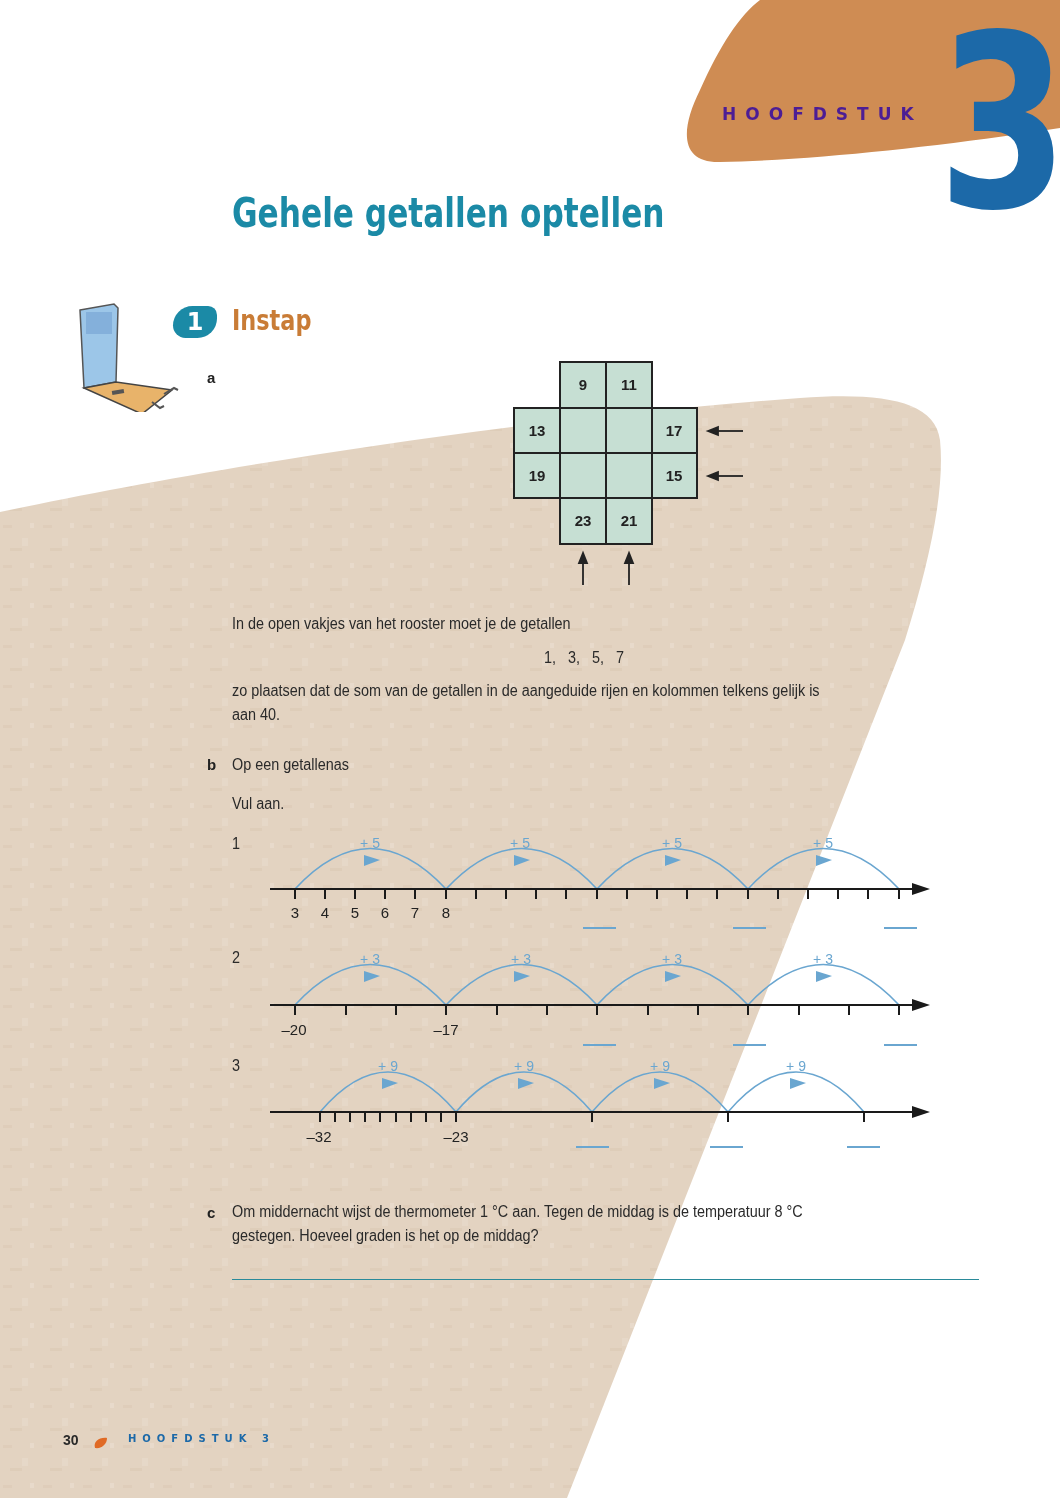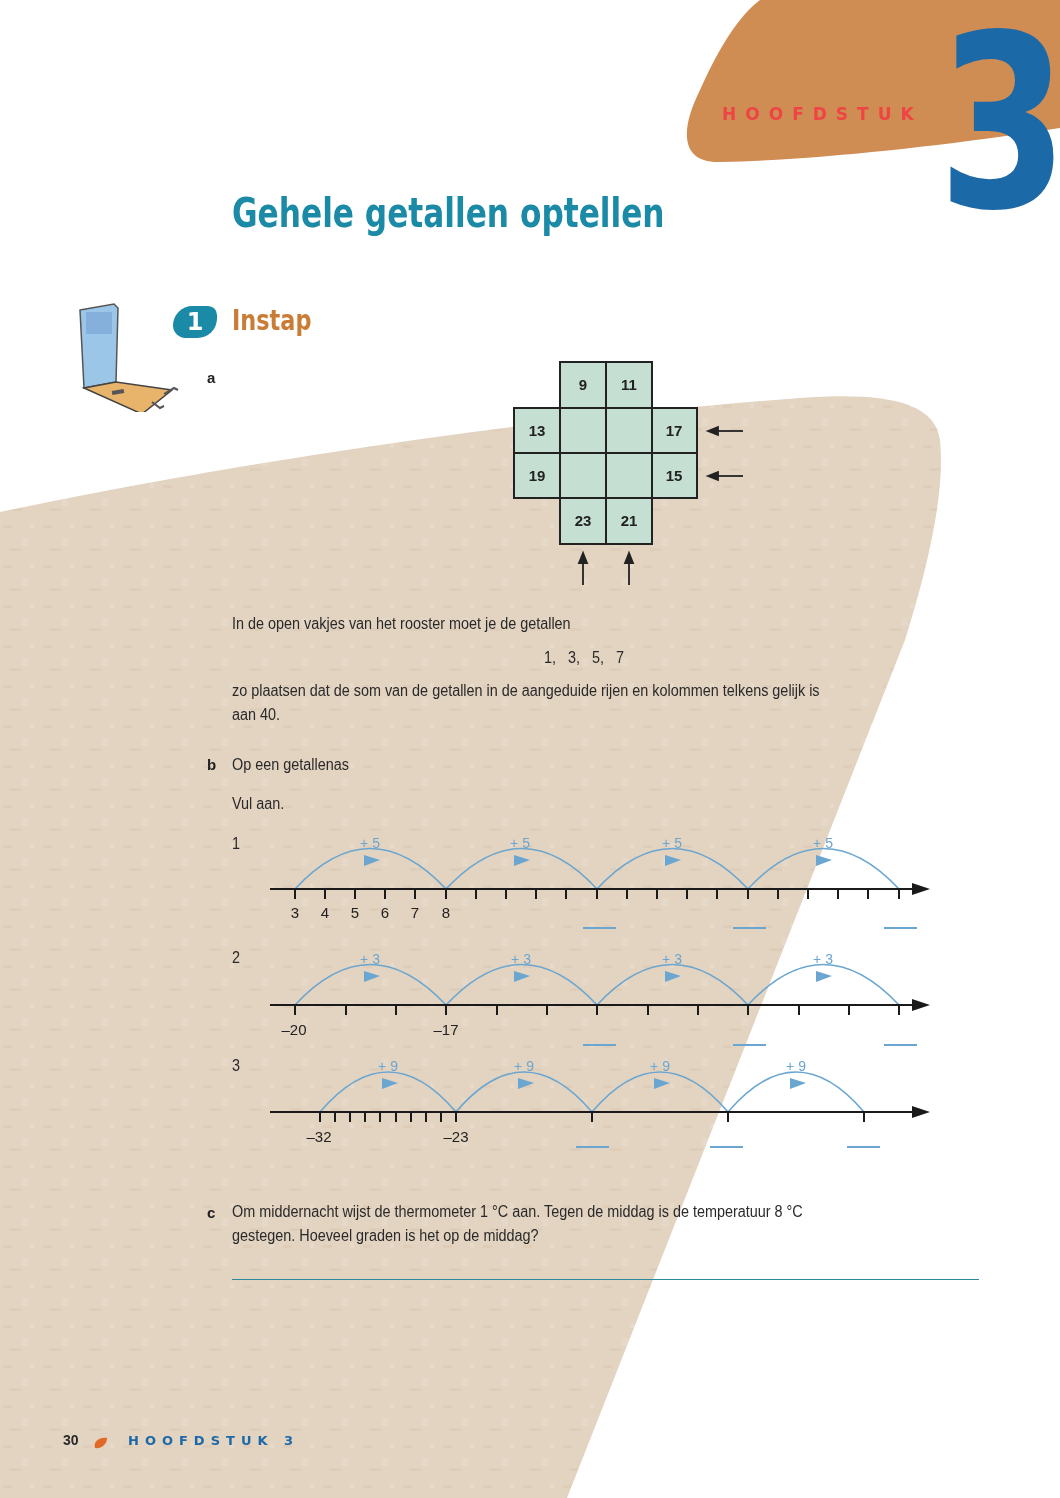--- a/index.html
+++ b/index.html
@@ -5,21 +5,21 @@
   html, body { margin: 0; padding: 0; }
   body {
     width: 1060px; height: 1498px; position: relative; overflow: hidden;
     background: #ffffff;
     font-family: "Liberation Sans", "DejaVu Sans", sans-serif;
     color: #2a2a2a;
   }
   .bg-svg { position: absolute; left: 0; top: 0; width: 1060px; height: 1498px; }
   .abs { position: absolute; }
   .chapter-label {
-    left: 722px; top: 104px; color: #ef4444; font-weight: bold;
+    left: 722px; top: 104px; color: #4c1d95; font-weight: bold;
     font-size: 17px; letter-spacing: 9px; font-family: "DejaVu Sans", sans-serif;
   }
   .chapter-number {
     left: 938px; top: 4px; color: #1c69a8; font-weight: bold;
     font-family: "DejaVu Sans", sans-serif; font-size: 240px; line-height: 240px;
     transform: scaleX(0.78); transform-origin: left top; letter-spacing: -4px;
   }
   .page-title {
     left: 232px; top: 190px; color: #1b8aa6; font-weight: bold;
     font-family: "DejaVu Sans", sans-serif; font-size: 40px;
@@ -39,21 +39,21 @@
   .part-label { font-weight: bold; font-size: 15px; color: #222; }
   .body-text {
     font-size: 16px; color: #2a2a2a; line-height: 24px;
     font-family: "Liberation Sans", sans-serif;
     transform: scaleX(0.9); transform-origin: left top;
   }
   .grid-svg { left: 500px; top: 355px; }
   .numline-svg { left: 225px; }
   .footer-page { left: 63px; top: 1432px; font-weight: bold; font-size: 14px; color: #2a2a2a; }
   .footer-chapter {
-    left: 128px; top: 1433px; font-weight: bold; font-size: 13px; color: #1c69a8;
+    left: 128px; top: 1433px; font-weight: bold; font-size: 10px; color: #1c69a8;
     letter-spacing: 6px; font-family: "DejaVu Sans", sans-serif;
   }
   .answer-line { left: 232px; top: 1279px; width: 747px; height: 0; border-top: 1.5px solid #2a8a9a; }
 </style>
 </head>
 <body>
 
 <svg class="bg-svg" viewBox="0 0 1060 1498">
   <defs>
     <pattern id="speckle" width="40" height="40" patternUnits="userSpaceOnUse">

